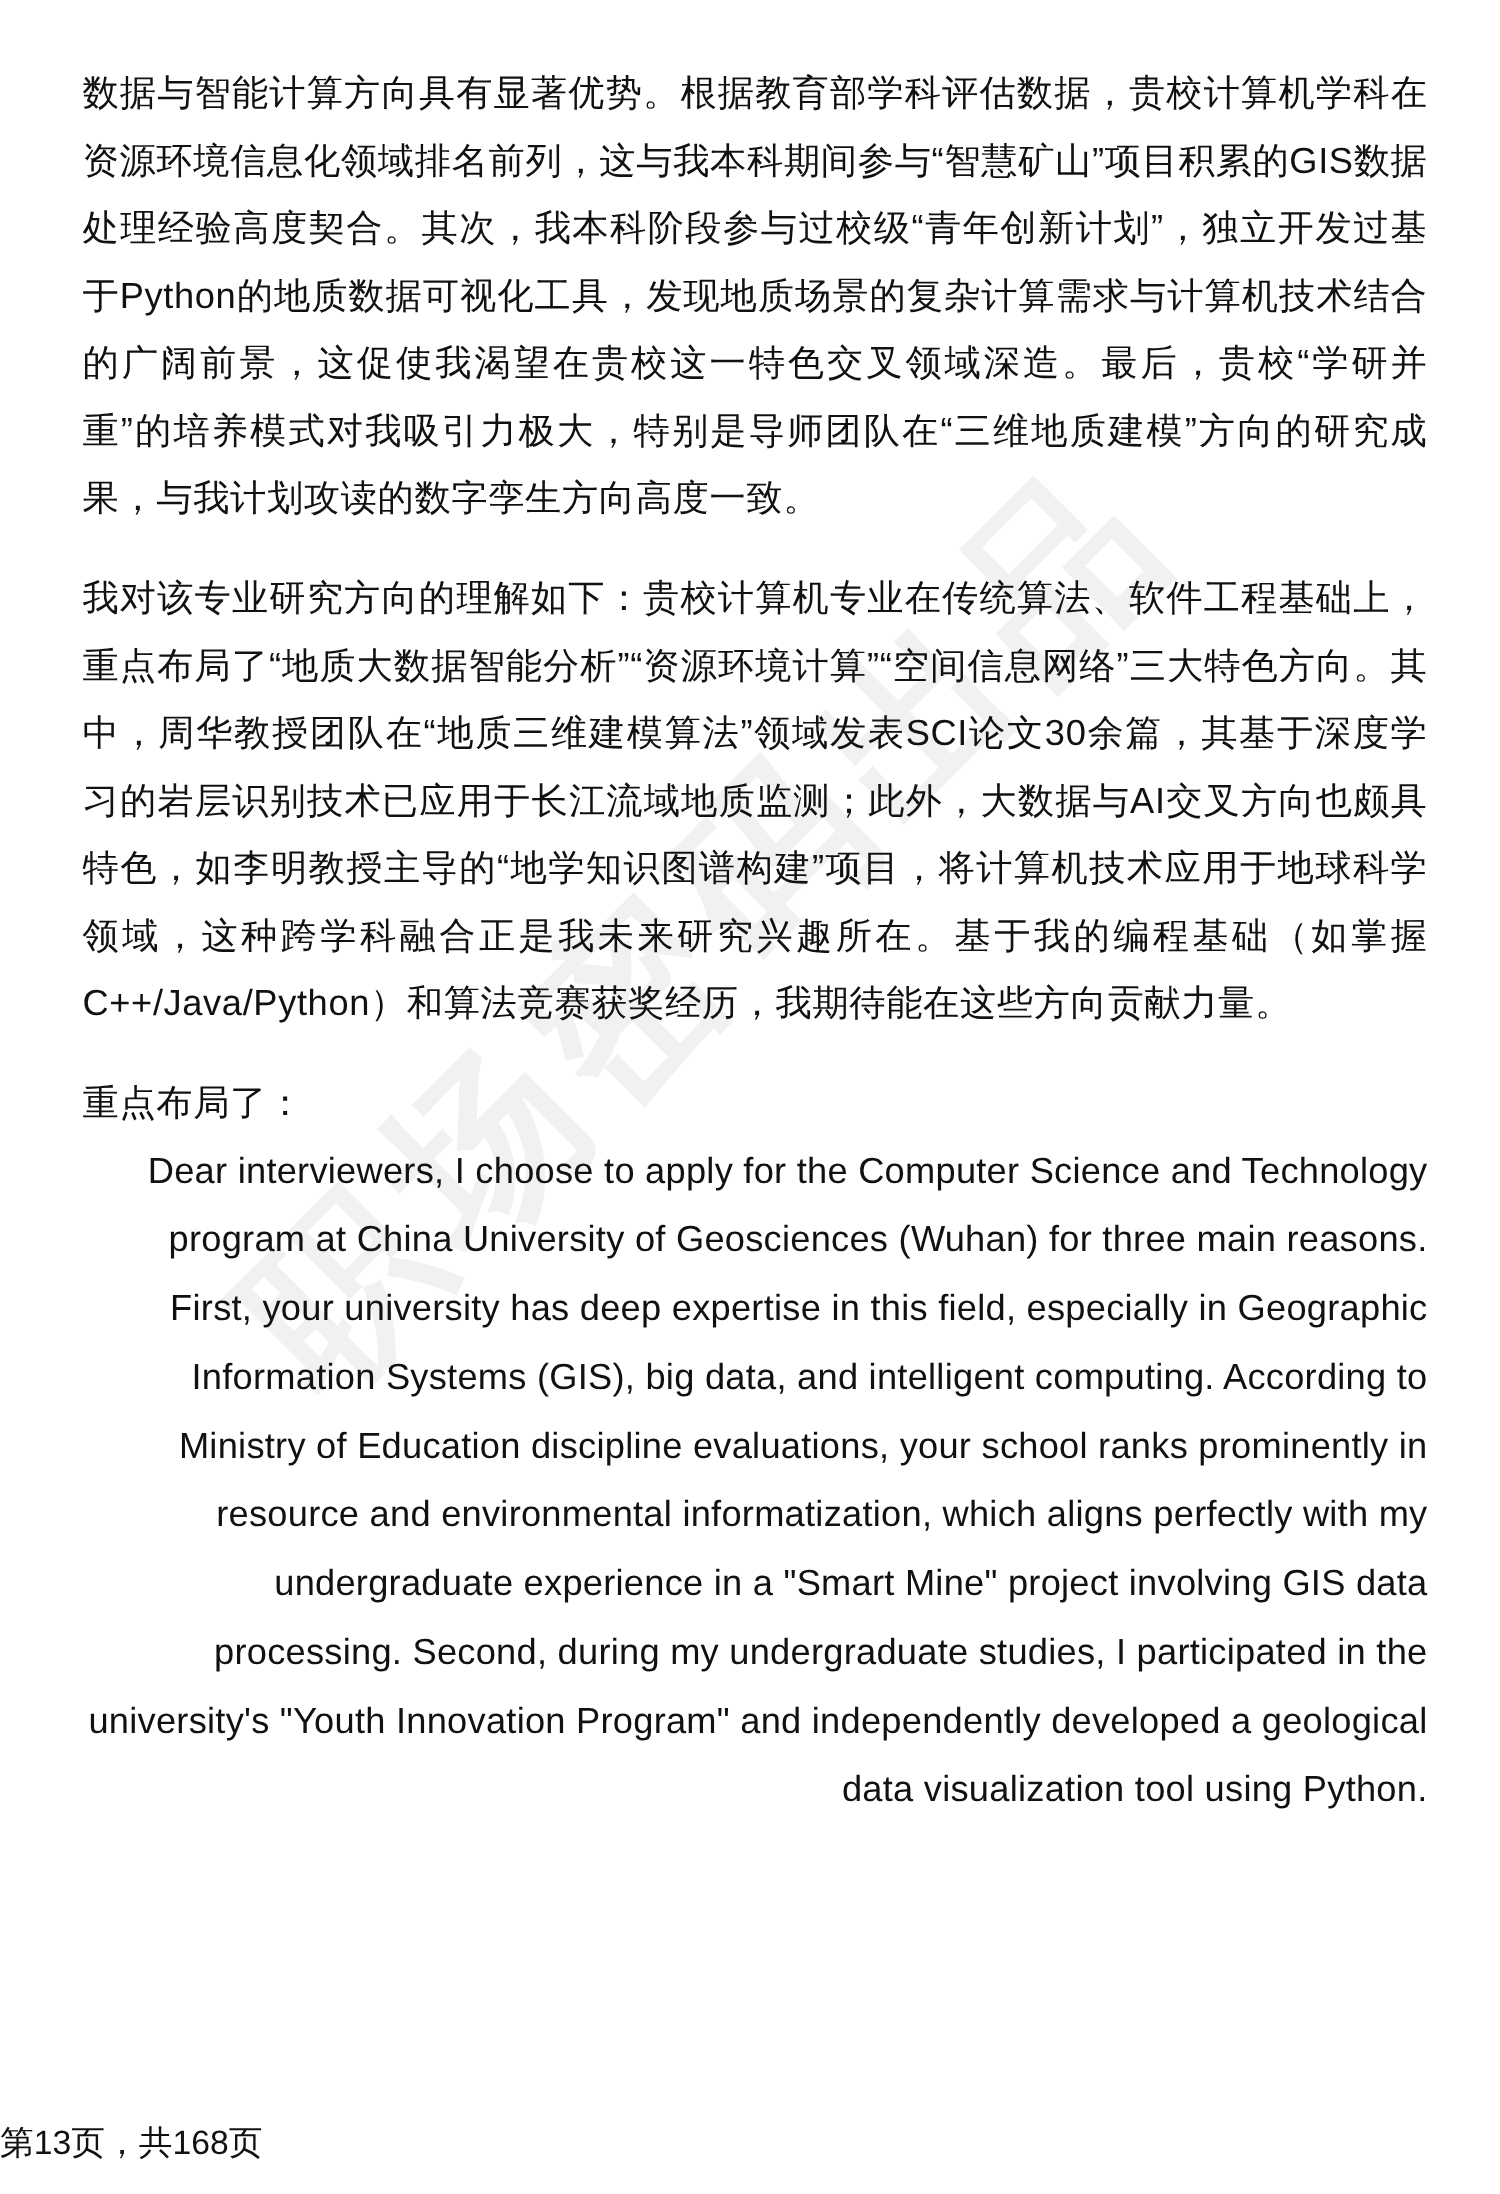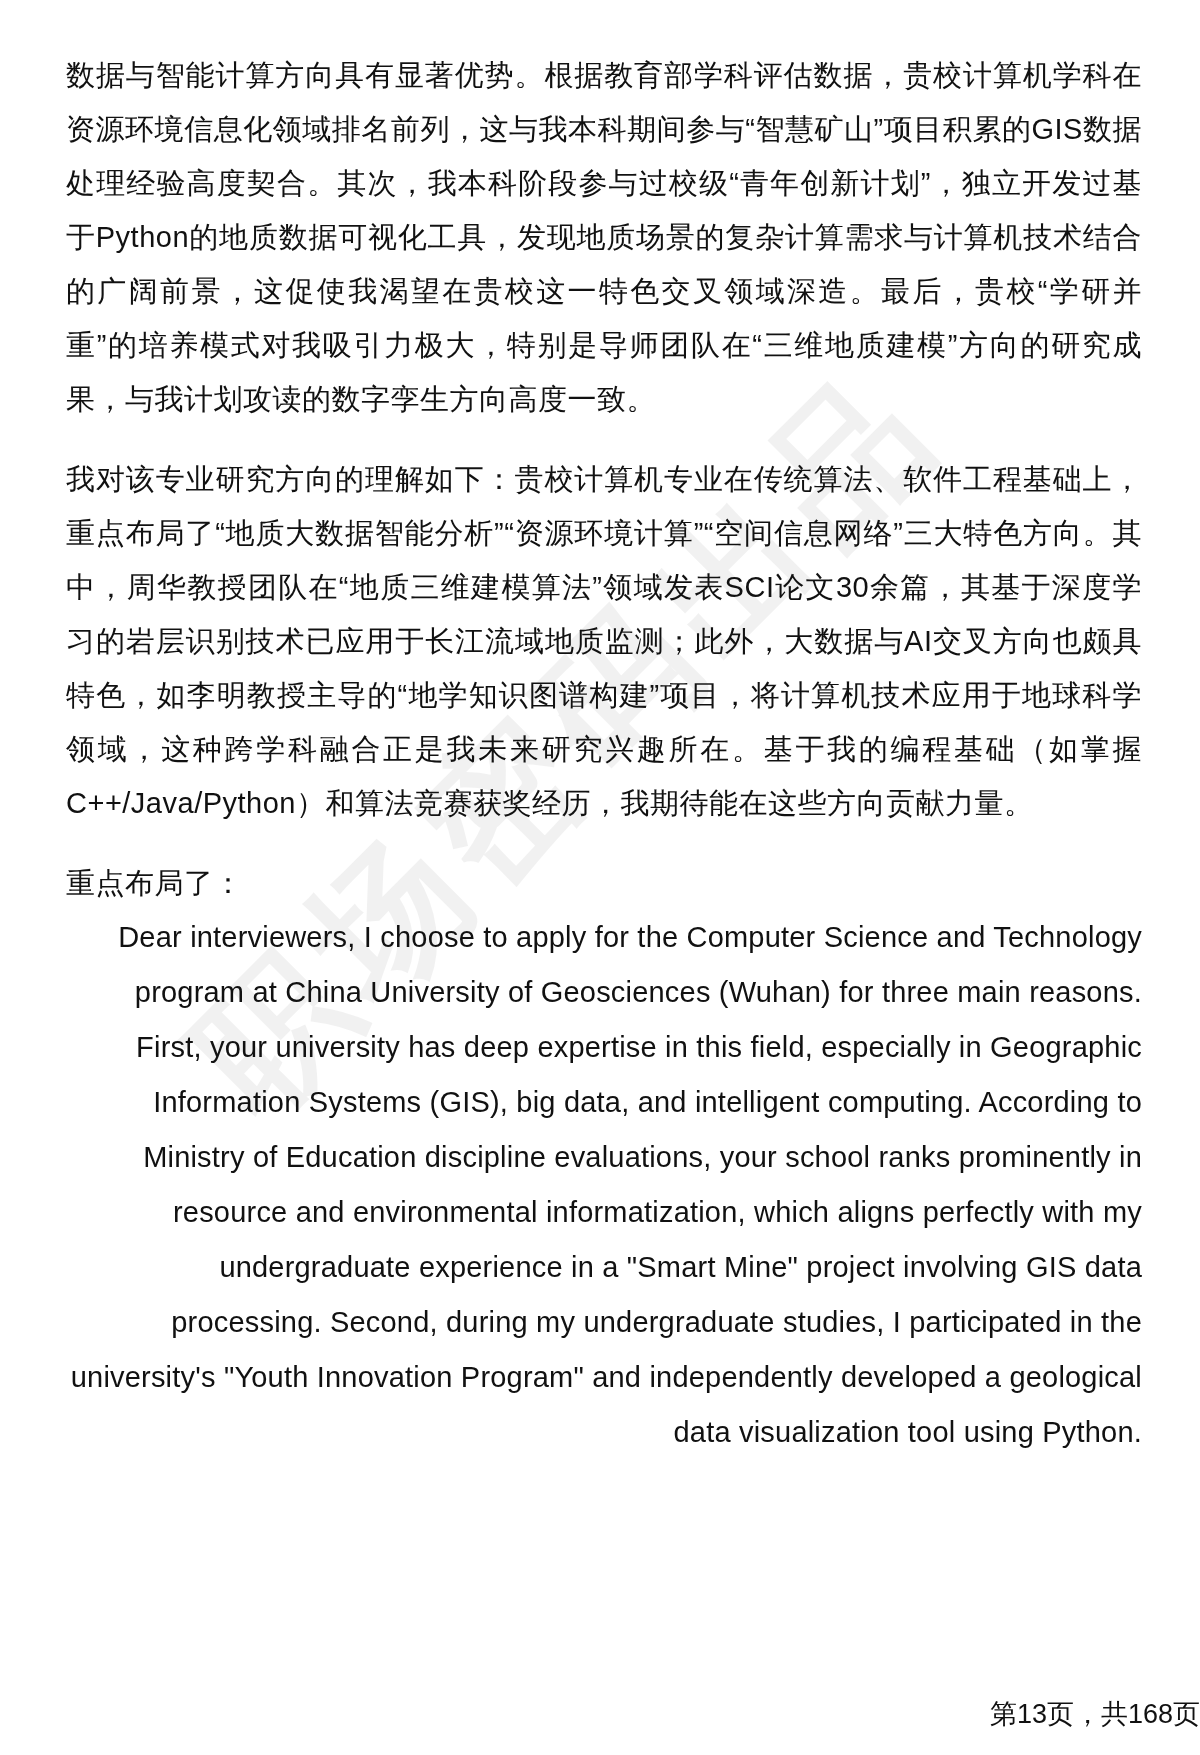--- a/index.html
+++ b/index.html
@@ -55,21 +55,21 @@
     text-align: center;
     pointer-events: none;
     user-select: none;
     font-weight: bold;
   }
   .footer {
     position: absolute;
     left: 0;
     right: 0;
     bottom: 26px;
-    text-align: right;
+    text-align: left;
     font-size: 27px;
     line-height: 30px;
     color: #111111;
   }
 </style>
 </head>
 <body>
 
 <div class="page">
 

